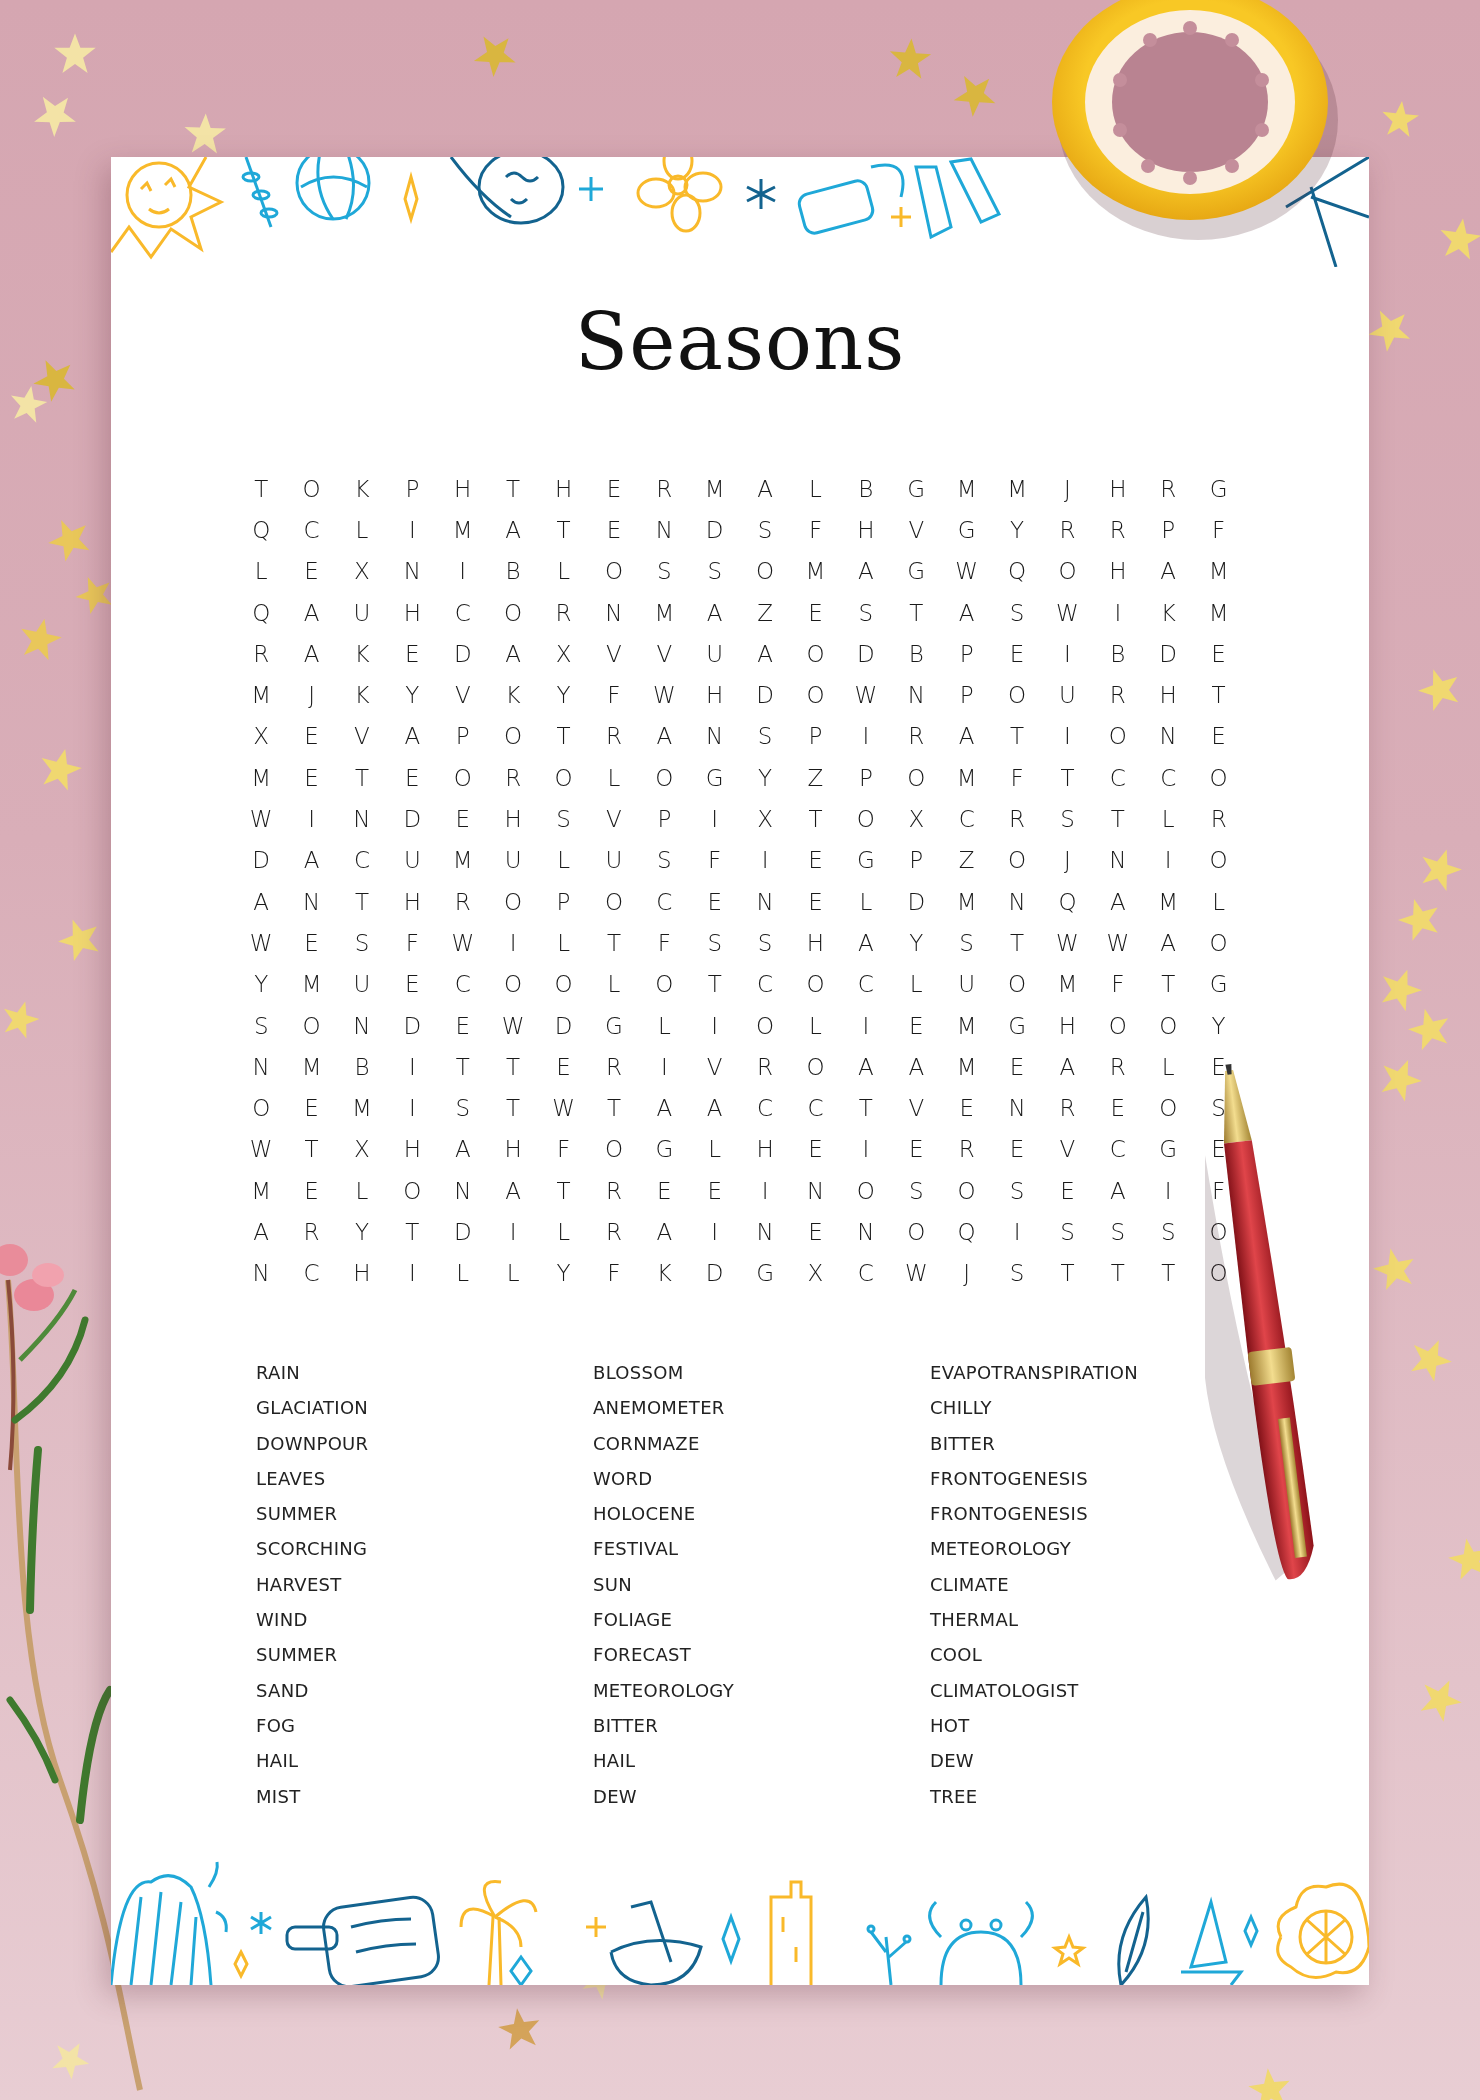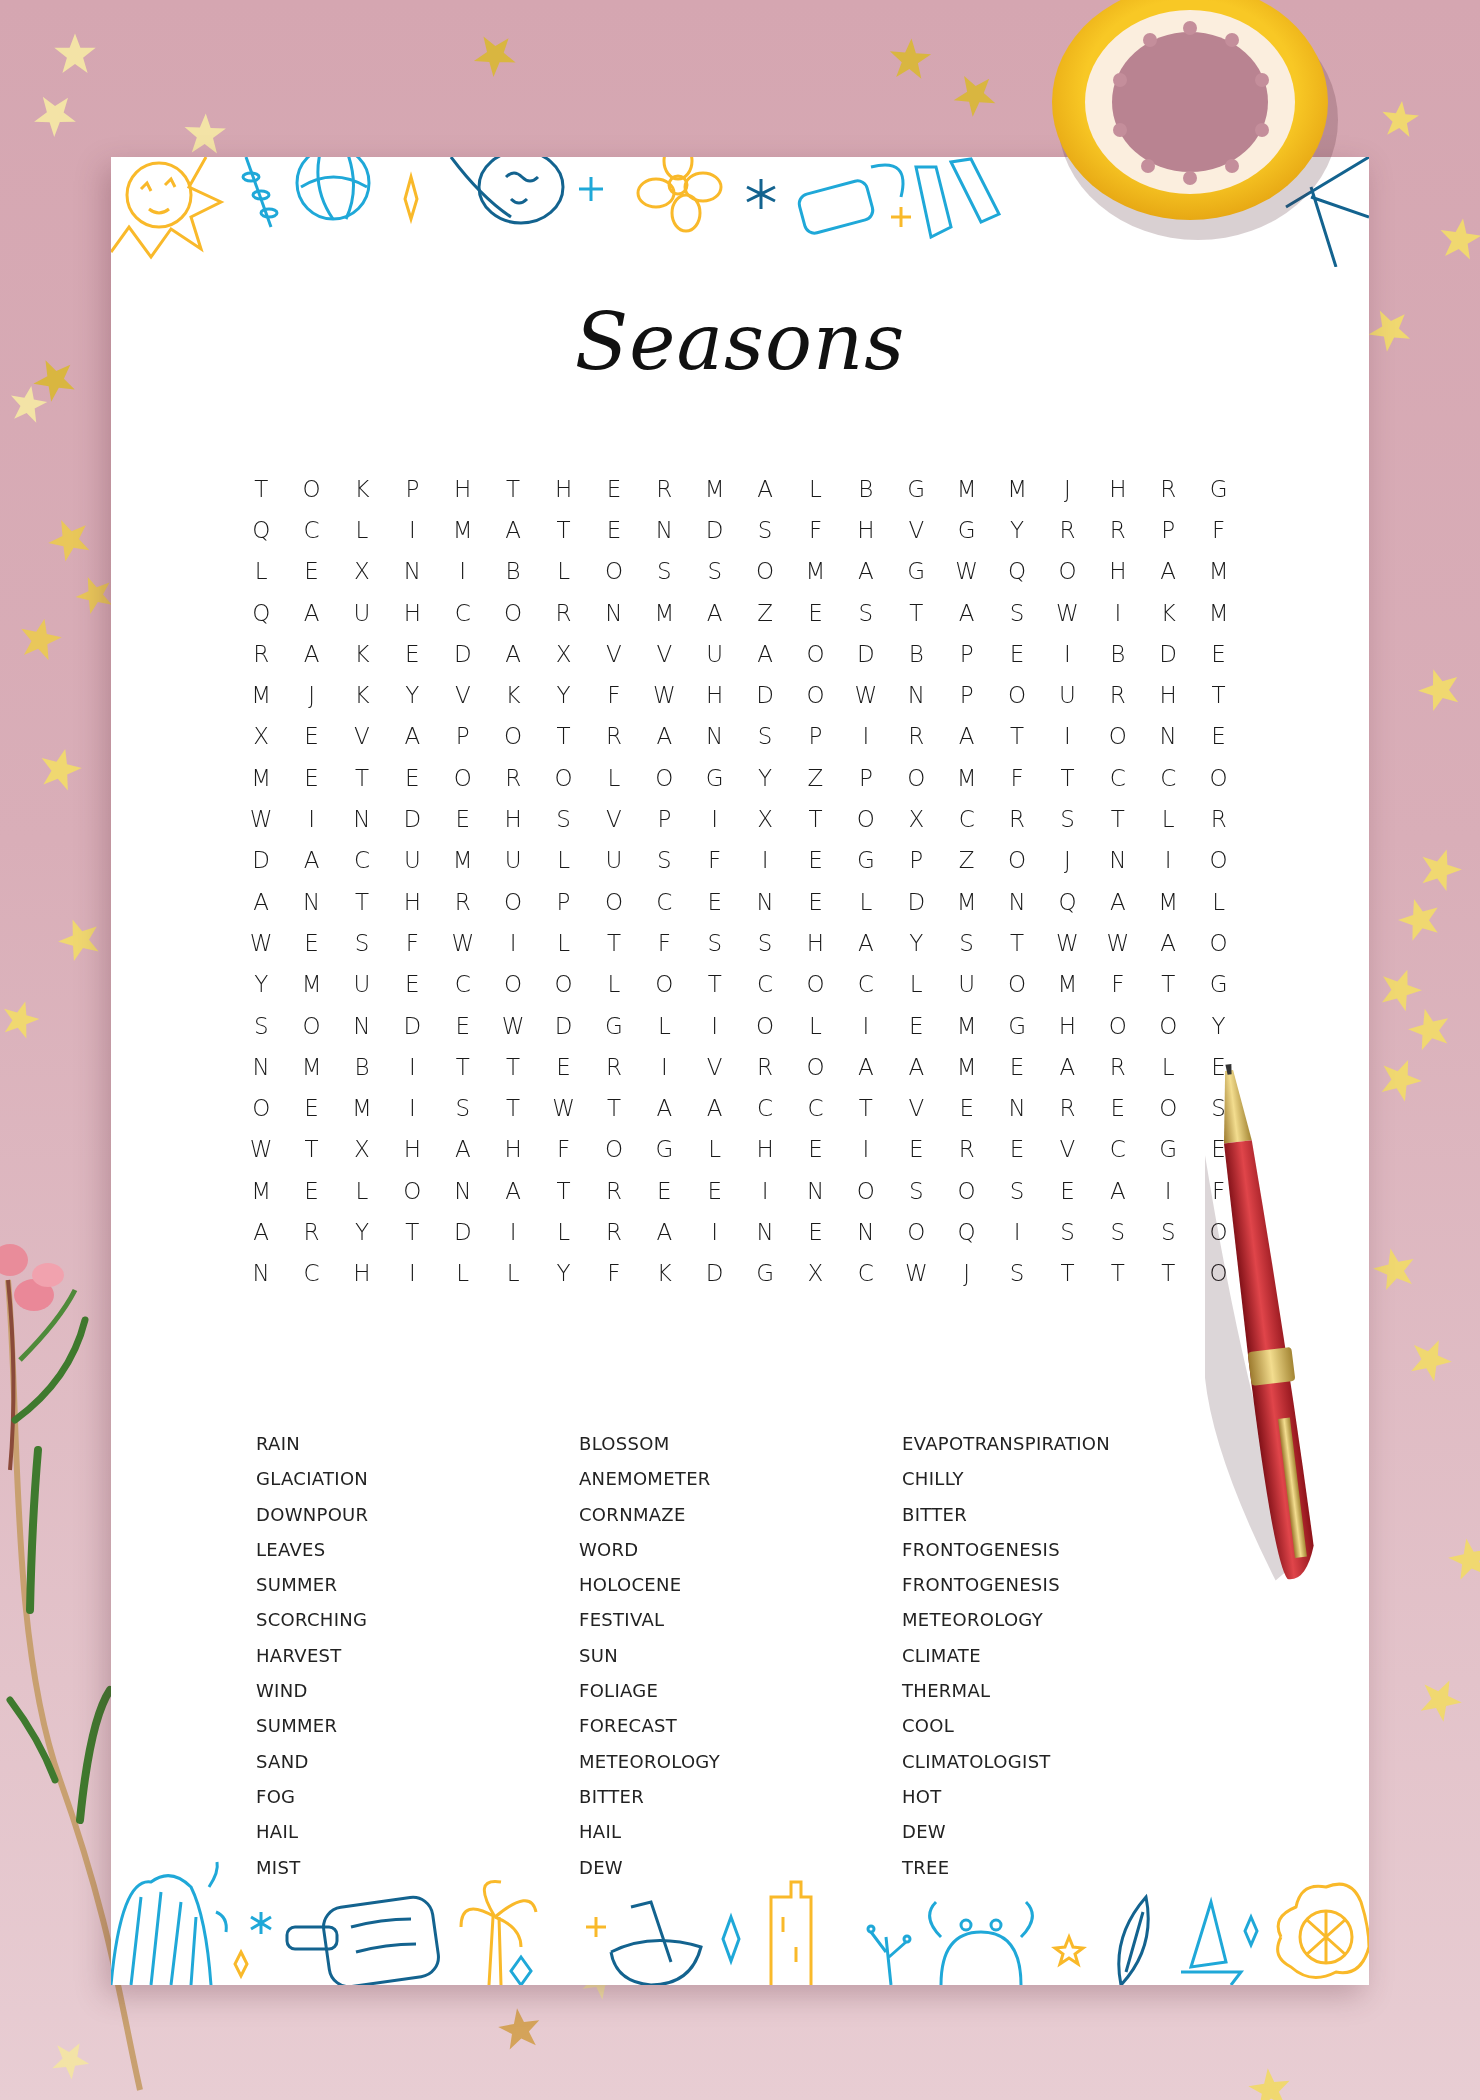--- a/index.html
+++ b/index.html
@@ -11,34 +11,34 @@
   .star { position:absolute; width:0; height:0; }
   .star svg { position:absolute; left:-25px; top:-25px; }
   .paper {
     position:absolute; left:111px; top:157px; width:1258px; height:1828px;
     background:#ffffff;
     box-shadow: -6px 10px 28px rgba(90,40,55,0.28);
   }
   .deco { position:absolute; }
   .title {
     position:absolute; left:0; right:0; top:140px; text-align:center;
-    font-family: "DejaVu Serif", serif; font-style:italic; font-size:78px;
+    font-family: "DejaVu Serif", serif; font-size:78px;
     color:#111; letter-spacing:1px;
   }
   .subtitle {
     position:absolute; left:0; right:0; top:246px; text-align:center;
     font-family:"DejaVu Sans", sans-serif; font-size:19px; letter-spacing:2px; color:#222;
   }
   .grid { position:absolute; left:125px; top:311px; }
   .grid-row { display:flex; height:41.3px; align-items:center; }
   .grid-cell {
     width:50.4px; text-align:center; font-family:"DejaVu Sans", sans-serif;
     font-size:23px; font-weight:300; color:#1a1a1a;
   }
-  .words { position:absolute; left:145px; top:1269px; display:flex; }
+  .words { position:absolute; left:145px; top:1198px; display:flex;gap:14px; }
   .word-col { width:323px; }
   .word {
     height:35.3px; line-height:35.3px; font-family:"DejaVu Sans", sans-serif;
     font-size:18px; color:#222; letter-spacing:0.3px;
   }
   .tape { position:absolute; left:1040px; top:-20px; width:300px; height:260px; }
   .pen { position:absolute; left:1205px; top:1060px; width:120px; height:540px; }
   .branch { position:absolute; left:0; top:1220px; width:160px; height:880px; }
 </style>
 </head>

